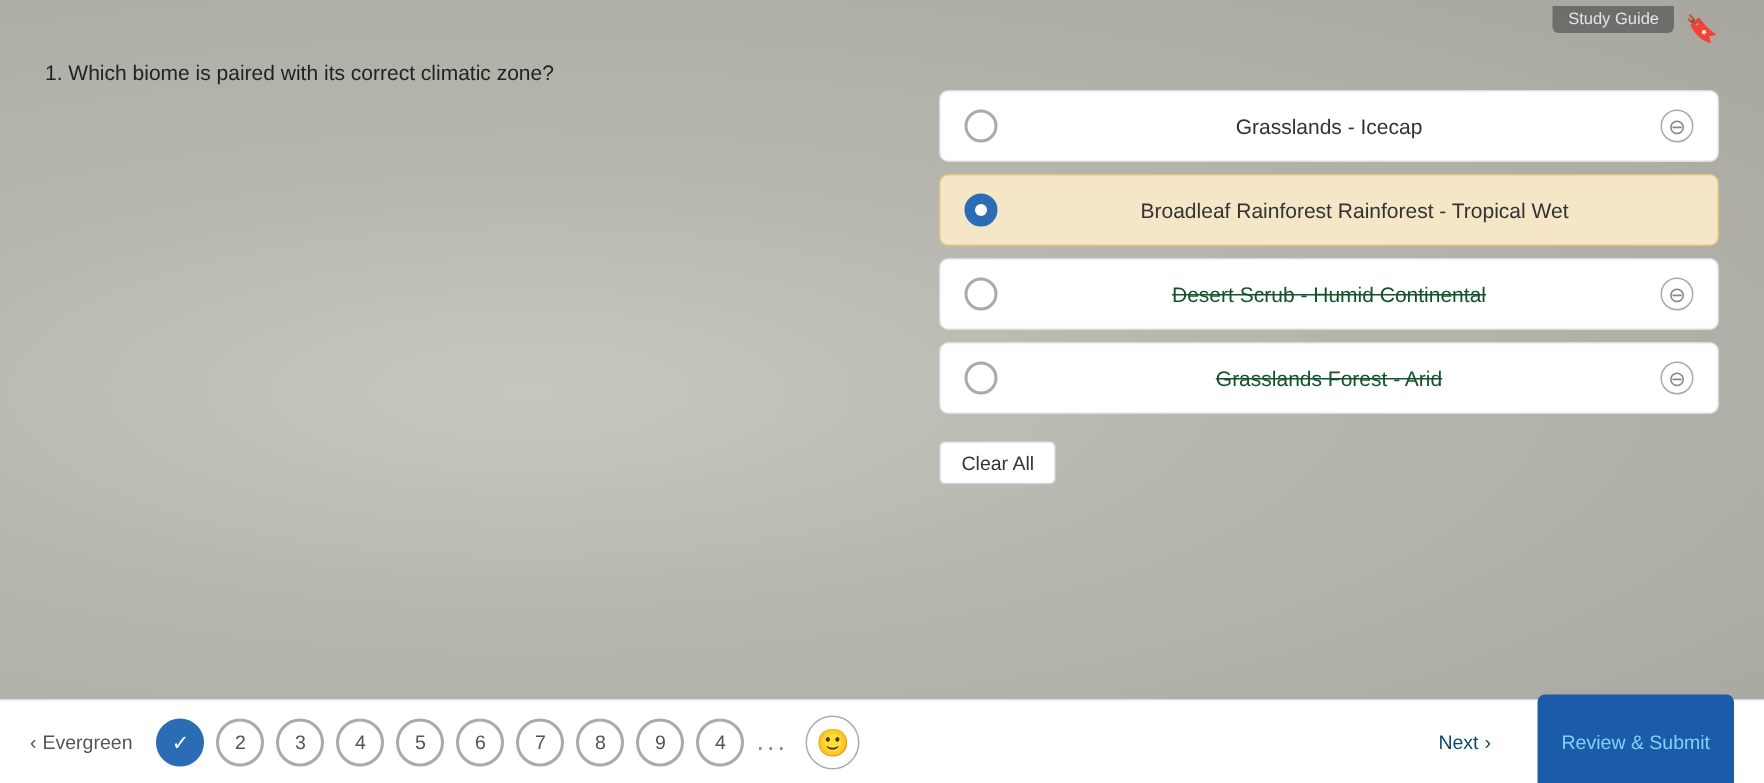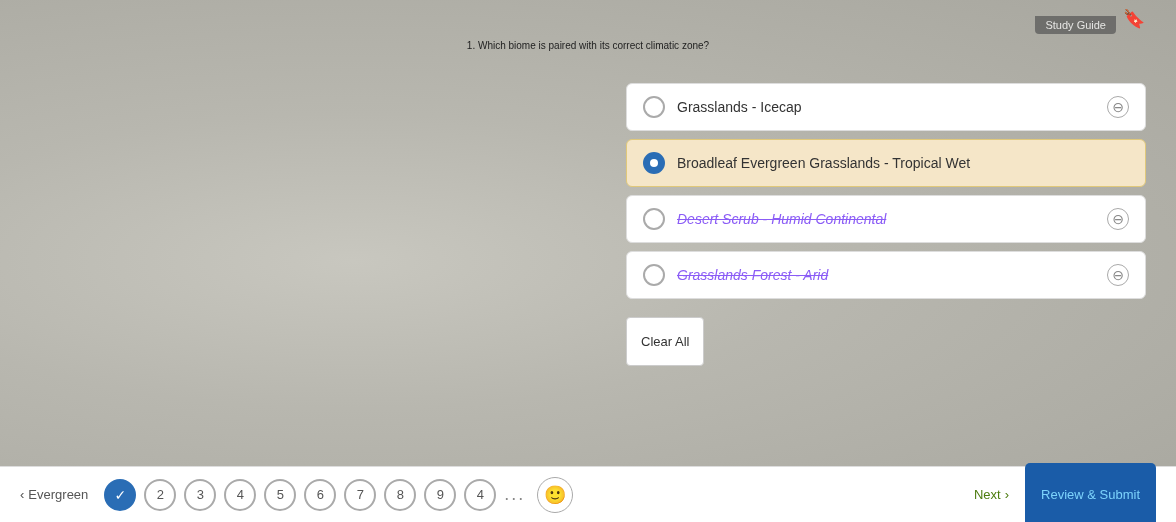--- a/index.html
+++ b/index.html
@@ -27,45 +27,45 @@
     }
 
     .question-area {
       flex: 1;
       padding: 20px 30px;
       display: flex;
       flex-direction: column;
     }
 
     .question-number {
-      font-size: 10px;
+      font-size: 14px;
       font-weight: 500;
       color: #222;
-      margin-bottom: 32px;
-      text-align: center;
+      margin-bottom: 4px;
     }
 
     .answers-panel {
       margin-left: auto;
       width: 520px;
       display: flex;
       flex-direction: column;
       gap: 8px;
     }
 
     .answer-option {
       background: white;
       border-radius: 6px;
       padding: 12px 16px;
       display: flex;
       align-items: center;
       gap: 12px;
       cursor: pointer;
       position: relative;
       min-height: 46px;
+      text-align: center;
     }
 
     .answer-option.selected {
       background: #f5e6c8;
       border: 1px solid #e0c87a;
     }
 
     .answer-option:not(.selected) {
       border: 1px solid #ddd;
     }
@@ -94,22 +94,21 @@
     }
 
     .answer-text {
       font-size: 14px;
       color: #333;
       flex: 1;
     }
 
     .answer-option.strikethrough .answer-text {
       text-decoration: line-through;
-      color: #8b5cf6;
-      font-style: italic;
+      color: #14532d;
     }
 
     .eliminate-btn {
       width: 22px;
       height: 22px;
       border-radius: 50%;
       border: 1.5px solid #aaa;
       display: flex;
       align-items: center;
       justify-content: center;
@@ -118,30 +117,30 @@
       cursor: pointer;
       flex-shrink: 0;
     }
 
     .clear-all-btn {
       margin-top: 10px;
       align-self: flex-start;
       background: white;
       border: 1px solid #ccc;
       border-radius: 4px;
-      padding: 16px 14px;
+      padding: 6px 14px;
       font-size: 13px;
       color: #333;
       cursor: pointer;
     }
 
     
     .study-guide-tab {
       position: absolute;
-      top: 16px;
+      top: 4px;
       right: 60px;
       background: #555;
       color: white;
       font-size: 11px;
       padding: 3px 10px;
       border-radius: 0 0 4px 4px;
       opacity: 0.7;
     }
 
     .bookmark-icon {
@@ -214,26 +213,26 @@
       justify-content: center;
       font-size: 18px;
       cursor: pointer;
       margin-left: 4px;
     }
 
     .spacer { flex: 1; }
 
     .next-btn {
       font-size: 13px;
-      color: #4d7c0f;
+      color: #0c4a6e;
       cursor: pointer;
       display: flex;
       align-items: center;
       gap: 4px;
-      margin-right: 8px;
+      margin-right: 23px;
     }
 
     .review-submit-btn {
       background: #1a5ca8;
       color: #7dd3fc;
       border: none;
       border-radius: 5px;
       padding: 24px 16px;
       font-size: 13px;
       cursor: pointer;
@@ -264,21 +263,21 @@
       <div class="answer-option">
         <div class="radio-outer"></div>
         <span class="answer-text">Grasslands - Icecap</span>
         <div class="eliminate-btn">⊖</div>
       </div>
 
       <div class="answer-option selected">
         <div class="radio-outer">
           <div class="radio-inner"></div>
         </div>
-        <span class="answer-text">Broadleaf Evergreen Grasslands - Tropical Wet</span>
+        <span class="answer-text">Broadleaf Rainforest Rainforest - Tropical Wet</span>
       </div>
 
       <div class="answer-option strikethrough">
         <div class="radio-outer"></div>
         <span class="answer-text">Desert Scrub - Humid Continental</span>
         <div class="eliminate-btn">⊖</div>
       </div>
 
       <div class="answer-option strikethrough">
         <div class="radio-outer"></div>

